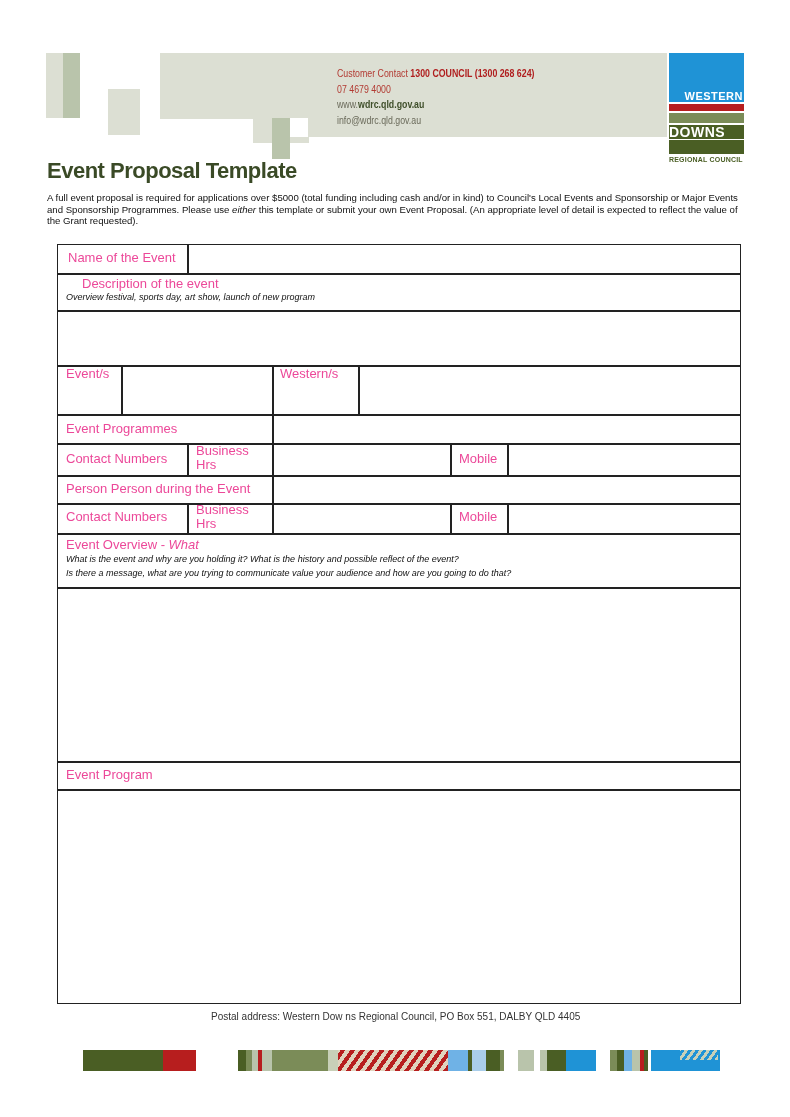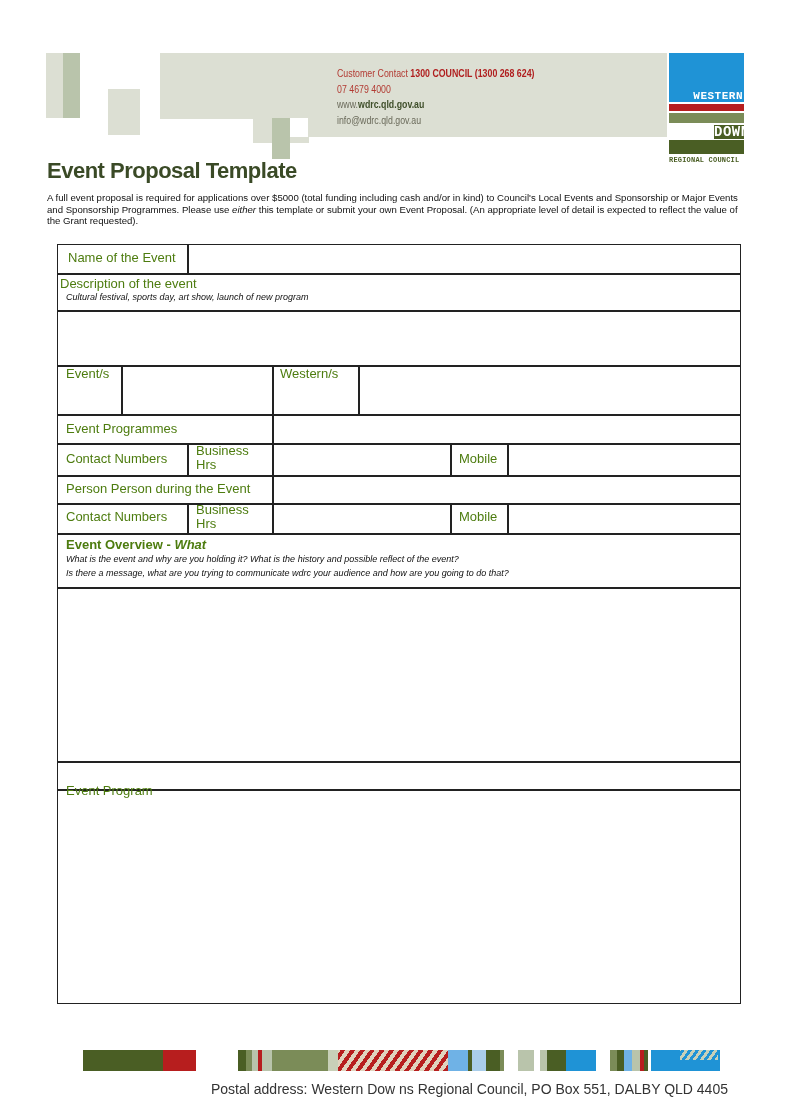--- a/index.html
+++ b/index.html
@@ -5,37 +5,37 @@
   html,body{margin:0;padding:0;background:#fff;}
   body{width:790px;height:1117px;position:relative;overflow:hidden;font-family:"Liberation Sans",sans-serif;color:#111;}
   .abs{position:absolute;}
   .blk-light{background:#dcdfd3;}
   .blk-mid{background:#b9c4ab;}
   .contact{position:absolute;left:337px;top:66px;font-family:"Liberation Sans",sans-serif;font-size:10px;line-height:15.5px;transform:scaleX(0.88);transform-origin:left top;}
   .c-red{color:#b23a32;}
   .c-red b{color:#b01e1e;font-weight:bold;}
   .c-grey{color:#6a6a5a;}
   .c-grey b{color:#3f4f2a;font-weight:bold;}
-  .logo{position:absolute;left:669px;top:53px;width:75px;font-family:Liberation Mono, monospace;}
+  .logo{position:absolute;left:669px;top:53px;width:75px;}
   .logo .blue{height:37px;background:#1f93d6;}
   .logo .west{height:12px;background:#1f93d6;color:#fff;font-weight:bold;font-size:11px;line-height:12px;text-align:right;letter-spacing:0.5px;padding-right:1px;}
   .logo .red{height:7px;background:#b71e1e;margin-top:2px;}
   .logo .g1{height:10px;background:#7b8c58;margin-top:2px;}
-  .logo .downs{height:14px;background:#4a5e24;margin-top:2px;color:#fff;font-weight:bold;font-size:14px;line-height:14px;letter-spacing:0.5px;margin-left:45px;}
+  .logo .downs{height:14px;background:#4a5e24;margin-top:2px;color:#fff;font-weight:bold;font-size:14px;line-height:14px;letter-spacing:0.5px;}
   .logo .g2{height:14px;background:#4a5e24;margin-top:1px;}
   .logo .rc{font-size:7px;font-weight:bold;color:#4a5e24;margin-top:2px;letter-spacing:0.2px;white-space:nowrap;}
   .title{position:absolute;left:47px;top:158px;font-size:22px;font-weight:bold;color:#3a4a26;letter-spacing:-0.5px;}
   .intro{position:absolute;left:47px;top:192px;width:700px;font-size:9.6px;line-height:11.5px;color:#111;}
   .grid{position:absolute;border:1.5px solid #222;box-sizing:border-box;}
   .cell{position:absolute;box-sizing:border-box;}
-  .lbl{position:absolute;font-size:13px;color:#4d7c0f;white-space:nowrap;}
+  .lbl{position:absolute;font-size:13px;color:#ec4899;white-space:nowrap;}
   .sub{position:absolute;font-size:9px;font-style:italic;color:#111;white-space:nowrap;}
   .hl{position:absolute;height:1.5px;background:#222;}
   .vl{position:absolute;width:1.5px;background:#222;}
-  .footer-text{position:absolute;left:211px;top:1081px;font-size:14px;color:#333;}
+  .footer-text{position:absolute;left:211px;top:1011px;font-size:10px;color:#333;}
   .strip{position:absolute;top:1050px;height:21px;}
 </style>
 </head>
 <body>
 
 <div class="abs blk-light" style="left:46px;top:53px;width:34px;height:65px;"></div>
 <div class="abs blk-mid" style="left:63px;top:53px;width:17px;height:65px;"></div>
 <div class="abs blk-light" style="left:108px;top:89px;width:32px;height:46px;"></div>
 <div class="abs blk-light" style="left:160px;top:53px;width:507px;height:66px;"></div>
 <div class="abs blk-light" style="left:253px;top:118px;width:56px;height:25px;"></div>
@@ -84,22 +84,22 @@
 <div class="vl" style="left:187px;top:443px;height:32px;"></div>
 <div class="vl" style="left:450px;top:443px;height:32px;"></div>
 <div class="vl" style="left:507px;top:443px;height:32px;"></div>
 <div class="vl" style="left:187px;top:503px;height:30px;"></div>
 <div class="vl" style="left:450px;top:503px;height:30px;"></div>
 <div class="vl" style="left:507px;top:503px;height:30px;"></div>
 
 <div class="lbl" style="left:68px;top:250px;">Name of the Event</div>
 <div class="cell" style="left:189px;top:245px;width:551px;height:28px;"></div>
 
-<div class="lbl" style="left:60px;top:276px;">Description of the event</div>
-<div class="sub" style="left:66px;top:292px;">Cultural festival, sports day, art show, launch of new program</div>
+<div class="lbl" style="left:82px;top:276px;">Description of the event</div>
+<div class="sub" style="left:66px;top:292px;">Overview festival, sports day, art show, launch of new program</div>
 <div class="cell" style="left:58px;top:312px;width:682px;height:53px;"></div>
 
 <div class="lbl" style="left:66px;top:366px;">Event/s</div>
 <div class="cell" style="left:123px;top:367px;width:149px;height:47px;"></div>
 <div class="lbl" style="left:280px;top:366px;">Western/s</div>
 <div class="cell" style="left:360px;top:367px;width:380px;height:47px;"></div>
 
 <div class="lbl" style="left:66px;top:421px;">Event Programmes</div>
 <div class="cell" style="left:274px;top:416px;width:466px;height:27px;"></div>
 
@@ -117,26 +117,26 @@
 
 <div class="lbl" style="left:66px;top:509px;">Contact Numbers</div>
 <div class="lbl" style="left:196px;top:503px;line-height:14px;">
     <div>Business</div>
     <div>Hrs</div>
   </div>
 <div class="cell" style="left:274px;top:505px;width:176px;height:28px;"></div>
 <div class="lbl" style="left:459px;top:509px;">Mobile</div>
 <div class="cell" style="left:509px;top:505px;width:231px;height:28px;"></div>
 
-<div class="lbl" style="left:66px;top:537px;font-weight:bold;"><span>Event Overview - </span><em>What</em></div>
+<div class="lbl" style="left:66px;top:537px;"><span>Event Overview - </span><em>What</em></div>
 <div class="sub" style="left:66px;top:554px;">What is the event and why are you holding it? What is the history and possible reflect of the event?</div>
-<div class="sub" style="left:66px;top:568px;">Is there a message, what are you trying to communicate wdrc your audience and how are you going to do that?</div>
+<div class="sub" style="left:66px;top:568px;">Is there a message, what are you trying to communicate value your audience and how are you going to do that?</div>
 <div class="cell" style="left:58px;top:589px;width:682px;height:172px;"></div>
 
-<div class="lbl" style="left:66px;top:767px;margin-top:16px;">Event Program</div>
+<div class="lbl" style="left:66px;top:767px;">Event Program</div>
 <div class="cell" style="left:58px;top:791px;width:682px;height:212px;"></div>
 
 <div class="footer-text">Postal address: Western Dow ns Regional Council, PO Box 551, DALBY QLD 4405</div>
 
 <div class="strip" style="left:83px;width:113px;background:linear-gradient(90deg,#4a5e24 0,#4a5e24 80px,#b71e1e 80px,#b71e1e 113px);"></div>
 
 <div class="strip" style="left:238px;width:150px;background:linear-gradient(90deg,#4a5e24 0 8px,#7b8c58 8px 14px,#b9c4ab 14px 20px,#b71e1e 20px 24px,#b9c4ab 24px 34px,#7b8c58 34px 90px,#c8d0b8 90px 100px,transparent 100px);"></div>
 <div class="strip" style="left:338px;width:110px;background:repeating-linear-gradient(-55deg,#b71e1e 0 4px,#e0d3be 4px 8px);"></div>
 <div class="strip" style="left:448px;width:64px;background:linear-gradient(90deg,#6fb2e6 0 20px,#4a5e24 20px 24px,#a9cdea 24px 38px,transparent 38px);"></div>
 <div class="strip" style="left:486px;width:110px;background:linear-gradient(90deg,#4a5e24 0 14px,#7b8c58 14px 18px,transparent 18px 32px,#b9c4ab 32px 48px,transparent 48px 54px,#b9c4ab 54px 61px,#4a5e24 61px 80px,#1f93d6 80px 110px);"></div>

